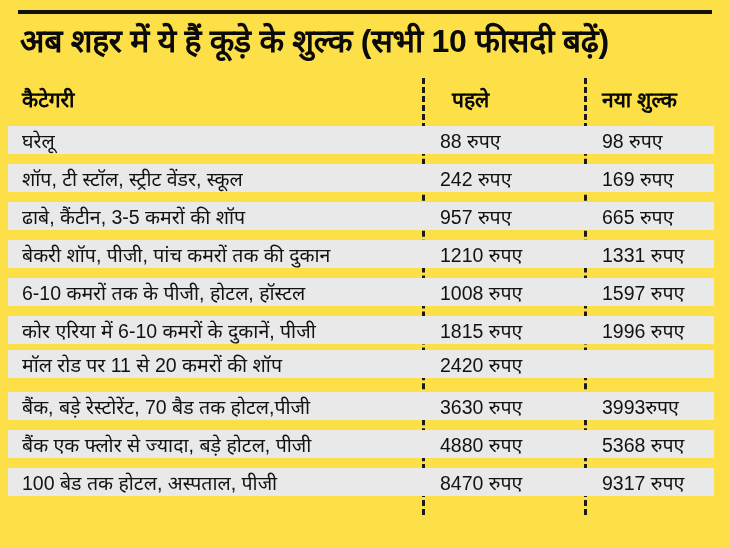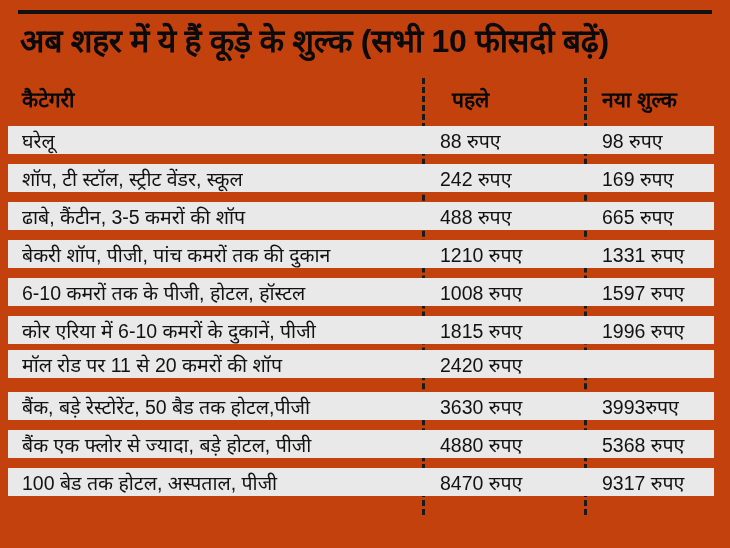--- a/index.html
+++ b/index.html
@@ -15,21 +15,21 @@
     overflow: hidden;
     position: relative;
   }
 
   #page {
     position: absolute;
     left: 0;
     top: 0;
     width: 730px;
     height: 548px;
-    background: #c2410c;
+    background: #fde047;
   }
 
   
   .top-rule {
     position: absolute;
     left: 18px;
     top: 10px;
     width: 694px;
     height: 4px;
     background: #111111;
@@ -154,21 +154,21 @@
         </div>
         <div class="row" style="top: 38px;">
           <div class="band"></div>
           <div class="cell cell-cat">शॉप, टी स्टॉल, स्ट्रीट वेंडर, स्कूल</div>
           <div class="cell cell-old">242 रुपए</div>
           <div class="cell cell-new">169 रुपए</div>
         </div>
         <div class="row" style="top: 76px;">
           <div class="band"></div>
           <div class="cell cell-cat">ढाबे, कैंटीन, 3-5 कमरों की शॉप</div>
-          <div class="cell cell-old">488 रुपए</div>
+          <div class="cell cell-old">957 रुपए</div>
           <div class="cell cell-new">665 रुपए</div>
         </div>
         <div class="row" style="top: 114px;">
           <div class="band"></div>
           <div class="cell cell-cat">बेकरी शॉप, पीजी, पांच कमरों तक की दुकान</div>
           <div class="cell cell-old">1210 रुपए</div>
           <div class="cell cell-new">1331 रुपए</div>
         </div>
         <div class="row" style="top: 152px;">
           <div class="band"></div>
@@ -182,21 +182,21 @@
           <div class="cell cell-old">1815 रुपए</div>
           <div class="cell cell-new">1996 रुपए</div>
         </div>
         <div class="row" style="top: 224px; text-align: center;">
           <div class="band"></div>
           <div class="cell cell-cat">मॉल रोड पर 11 से 20 कमरों की शॉप</div>
           <div class="cell cell-old">2420 रुपए</div>
         </div>
         <div class="row" style="top: 266px;">
           <div class="band"></div>
-          <div class="cell cell-cat">बैंक, बड़े रेस्टोरेंट, 50 बैड तक होटल,पीजी</div>
+          <div class="cell cell-cat">बैंक, बड़े रेस्टोरेंट, 70 बैड तक होटल,पीजी</div>
           <div class="cell cell-old">3630 रुपए</div>
           <div class="cell cell-new">3993रुपए</div>
         </div>
         <div class="row" style="top: 304px;">
           <div class="band"></div>
           <div class="cell cell-cat">बैंक एक फ्लोर से ज्यादा, बड़े होटल, पीजी</div>
           <div class="cell cell-old">4880 रुपए</div>
           <div class="cell cell-new">5368 रुपए</div>
         </div>
         <div class="row" style="top: 342px;">

